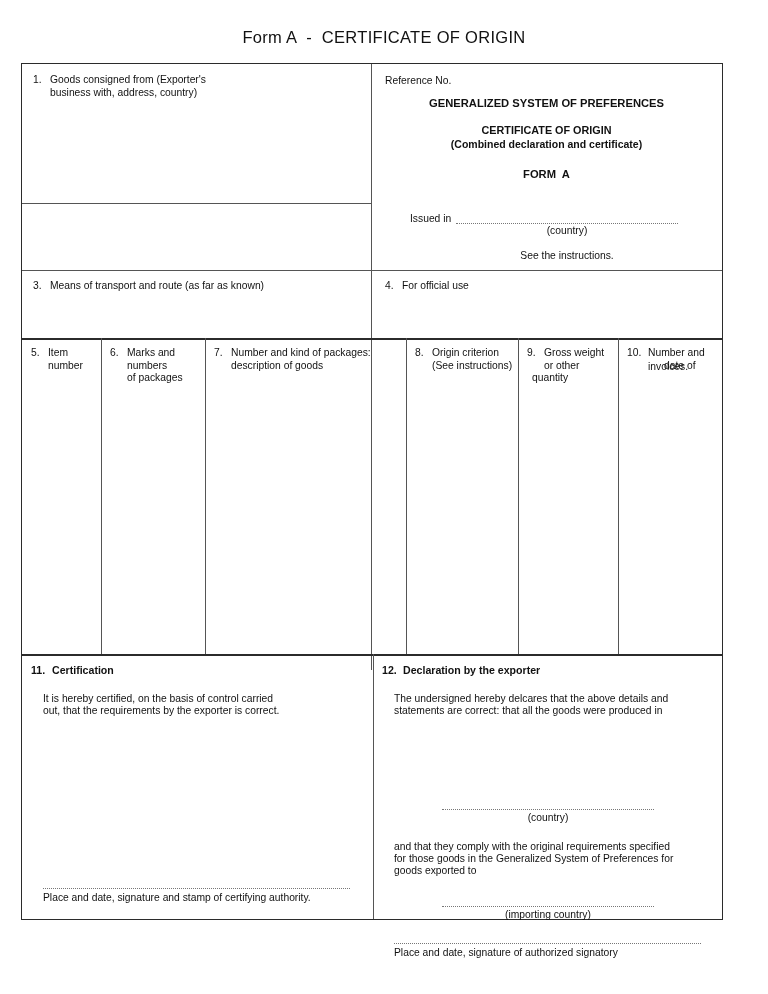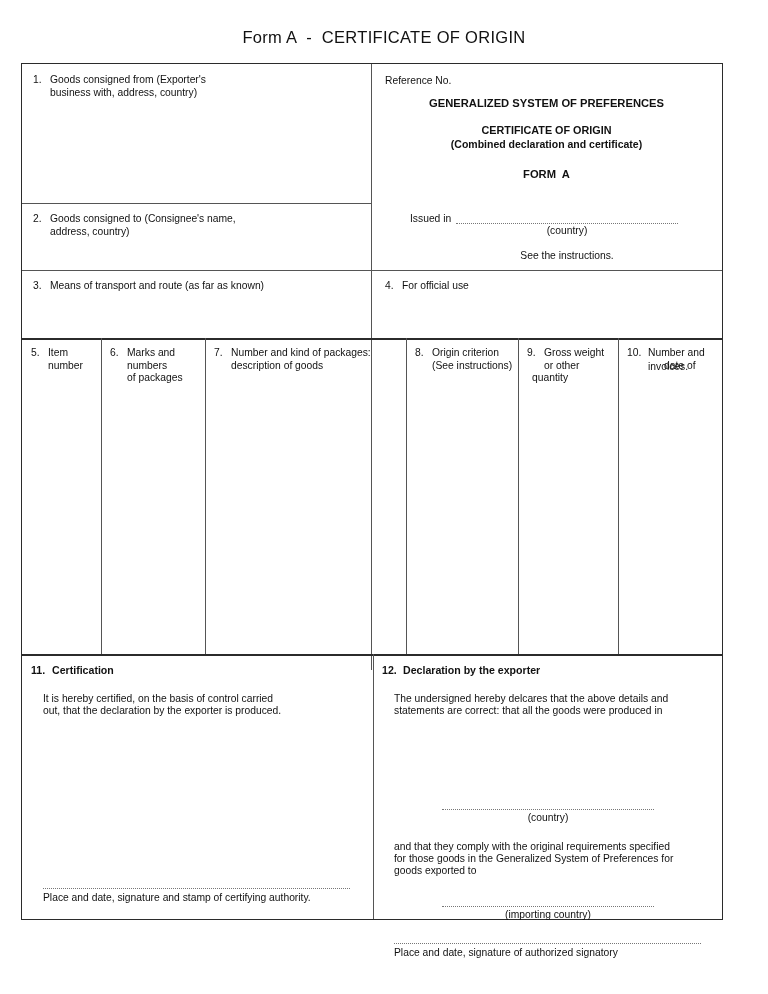--- a/index.html
+++ b/index.html
@@ -150,24 +150,20 @@
     <div class="vline" style="left:183px; top:274px; height:316px;"></div>
     <div class="vline" style="left:384px; top:274px; height:316px;"></div>
     <div class="vline" style="left:496px; top:274px; height:316px;"></div>
     <div class="vline" style="left:596px; top:274px; height:316px;"></div>
 
     <div class="cell" style="left:0; top:0; width:349px; height:139px;">
       <div class="num-label" style="left:11px; top:10px;"><span class="n">1.</span><span class="t">Goods consigned from (Exporter's</span></div>
       <div class="plain" style="left:28px; top:22px;">business with, address, country)</div>
     </div>
 
-    <div class="cell" style="left:0; top:139px; width:349px; height:67px;">
-      <div class="num-label" style="left:11px; top:10px;"><span class="n">2.</span><span class="t">Goods consigned to (Consignee's name,</span></div>
-      <div class="plain" style="left:28px; top:22px;">address, country)</div>
-    </div>
 
     <div class="cell" style="left:0; top:206px; width:349px; height:68px;">
       <div class="num-label" style="left:11px; top:10px;"><span class="n">3.</span><span class="t">Means of transport and route (as far as known)</span></div>
     </div>
 
     <div class="cell" style="left:349px; top:0; width:351px; height:206px;">
 
       <div class="plain" style="left:14px; top:10px;">Reference No.</div>
 
       <div class="hdr-line" style="left:0; top:60px; font-size:10.8px;">CERTIFICATE OF ORIGIN</div>
@@ -219,21 +215,21 @@
     <div class="cell" style="left:596px; top:274px; width:104px; height:316px;">
       <div class="num-label" style="left:9px; top:9px;"><span class="n" style="width:21px;">10.</span><span class="t">Number and</span></div>
       <div class="plain" style="left:46px; top:21px;">date of</div>
       <div class="plain" style="left:30px; top:22px;">invoices.</div>
     </div>
 
     <div class="cell" style="left:0; top:590px; width:351px; height:265px;">
       <div class="num-label bold" style="left:9px; top:10px;"><span class="n" style="width:21px;">11.</span><span class="t">Certification</span></div>
 
       <div class="plain" style="left:21px; top:38px;">It is hereby certified, on the basis of control carried</div>
-      <div class="plain" style="left:21px; top:50px;">out, that the declaration by the exporter is produced.</div>
+      <div class="plain" style="left:21px; top:50px;">out, that the requirements by the exporter is correct.</div>
 
       <div class="dotrule" style="left:21px; top:234px; width:307px;"></div>
       <div class="plain" style="left:21px; top:237px;">Place and date, signature and stamp of certifying authority.</div>
     </div>
 
     <div class="cell" style="left:351px; top:590px; width:349px; height:265px;">
       <div class="num-label bold" style="left:9px; top:10px;"><span class="n" style="width:21px;">12.</span><span class="t">Declaration by the exporter</span></div>
 
       <div class="plain" style="left:21px; top:38px;">The undersigned hereby delcares that the above details and</div>
       <div class="plain" style="left:21px; top:50px;">statements are correct: that all the goods were produced in</div>

